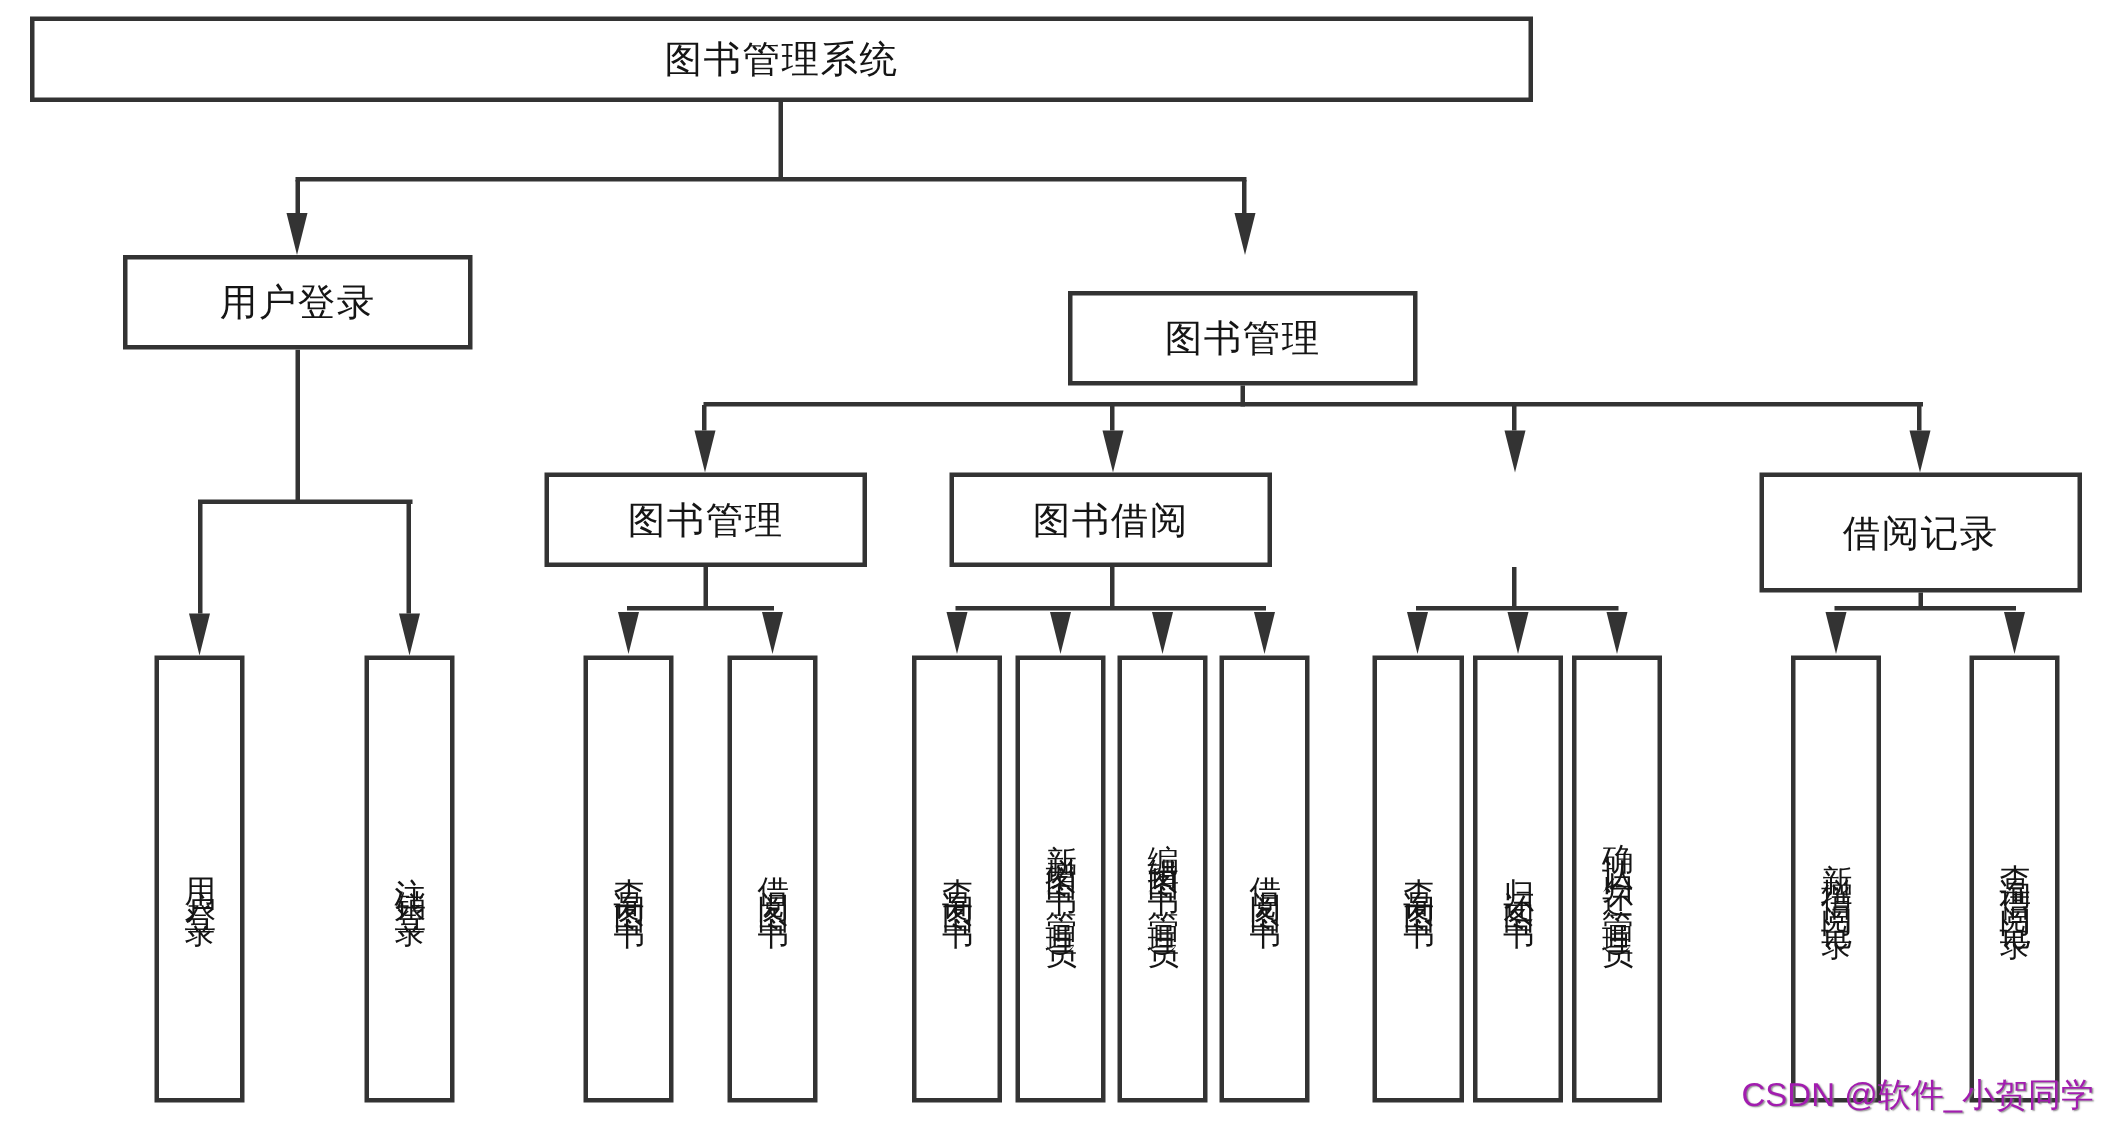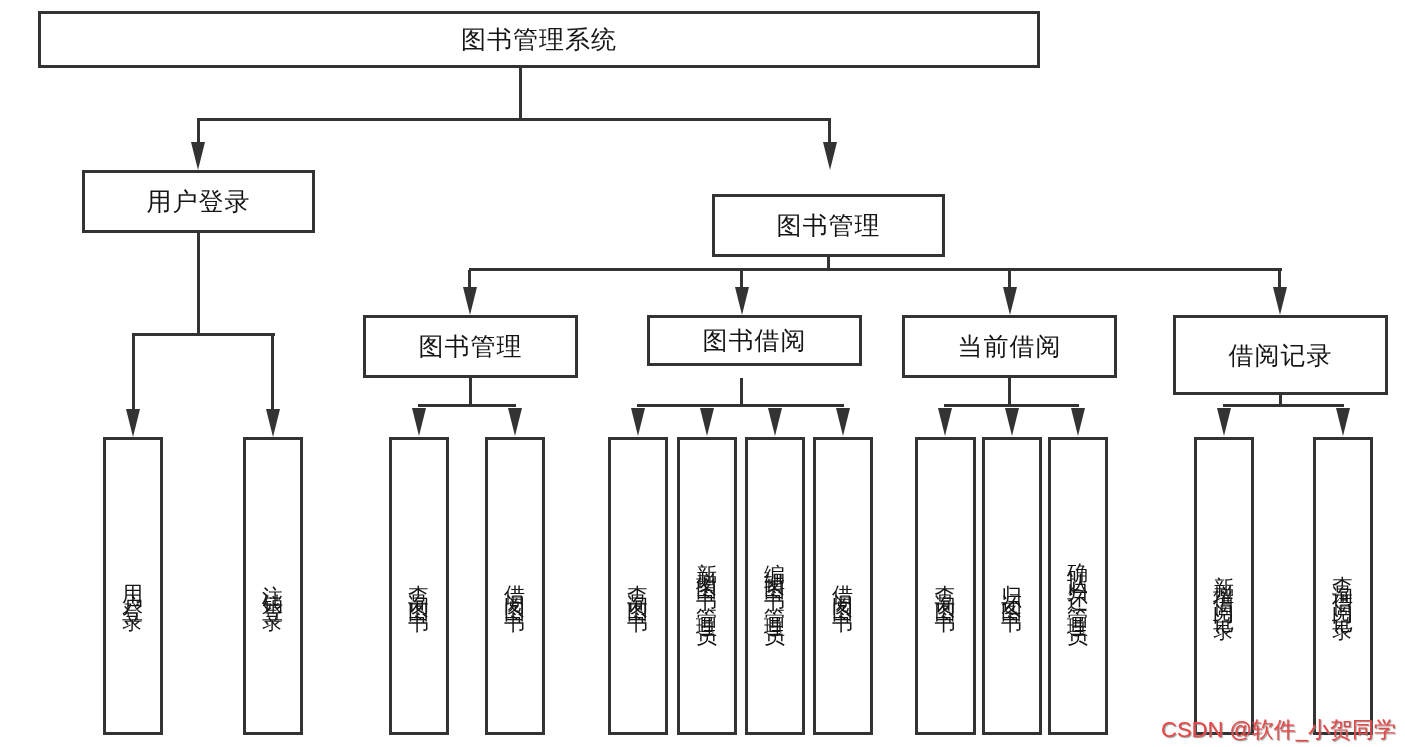--- a/index.html
+++ b/index.html
@@ -36,32 +36,32 @@
   .arrow{
     position:absolute;width:0;height:0;z-index:1;
     border-left:7px solid transparent;
     border-right:7px solid transparent;
     border-top:28px solid #333333;
   }
   .watermark{
     position:absolute;
     left:1161px;top:715px;
     font-size:22px;
-    color:#ef4444;
+    color:#a21caf;
     text-shadow:1px 1px 1px rgba(125,125,125,0.85);
     white-space:nowrap;
     z-index:5;
   }
 </style>
 </head>
 <body>
 
 <div class="canvas">
 
-  <div class="box" style="left:20px;top:11px;width:1002px;height:57px;margin-left:18px;">
+  <div class="box" style="left:20px;top:11px;width:1002px;height:57px;">
     <span>图书管理系统</span>
   </div>
 
   <div class="vline" style="left:519px;top:68px;height:52px;"></div>
   <div class="hline" style="left:197px;top:118px;width:634px;"></div>
   <div class="vline" style="left:197px;top:120px;height:22px;"></div>
   <div class="vline" style="left:828px;top:120px;height:22px;"></div>
   <div class="arrow" style="left:191px;top:142px;"></div>
   <div class="arrow" style="left:823px;top:142px;"></div>
 
@@ -86,25 +86,22 @@
   <div class="vline" style="left:1008px;top:270px;height:17px;"></div>
   <div class="vline" style="left:1278px;top:270px;height:17px;"></div>
   <div class="arrow" style="left:463px;top:287px;"></div>
   <div class="arrow" style="left:735px;top:287px;"></div>
   <div class="arrow" style="left:1003px;top:287px;"></div>
   <div class="arrow" style="left:1273px;top:287px;"></div>
 
   <div class="box" style="left:363px;top:315px;width:215px;height:63px;">
     <span>图书管理</span>
   </div>
-  <div class="box" style="left:647px;top:315px;width:215px;height:51px;">
+  <div class="box" style="left:633px;top:315px;width:215px;height:63px;">
     <span>图书借阅</span>
-  </div>
-  <div class="box" style="left:902px;top:315px;width:215px;height:63px;">
-    <span>当前借阅</span>
   </div>
   <div class="box" style="left:1173px;top:315px;width:215px;height:80px;">
     <span>借阅记录</span>
   </div>
 
   <div class="vline" style="left:469px;top:378px;height:27px;"></div>
   <div class="vline" style="left:740px;top:378px;height:27px;"></div>
   <div class="vline" style="left:1008px;top:378px;height:27px;"></div>
   <div class="vline" style="left:1279px;top:378px;height:27px;"></div>
 

